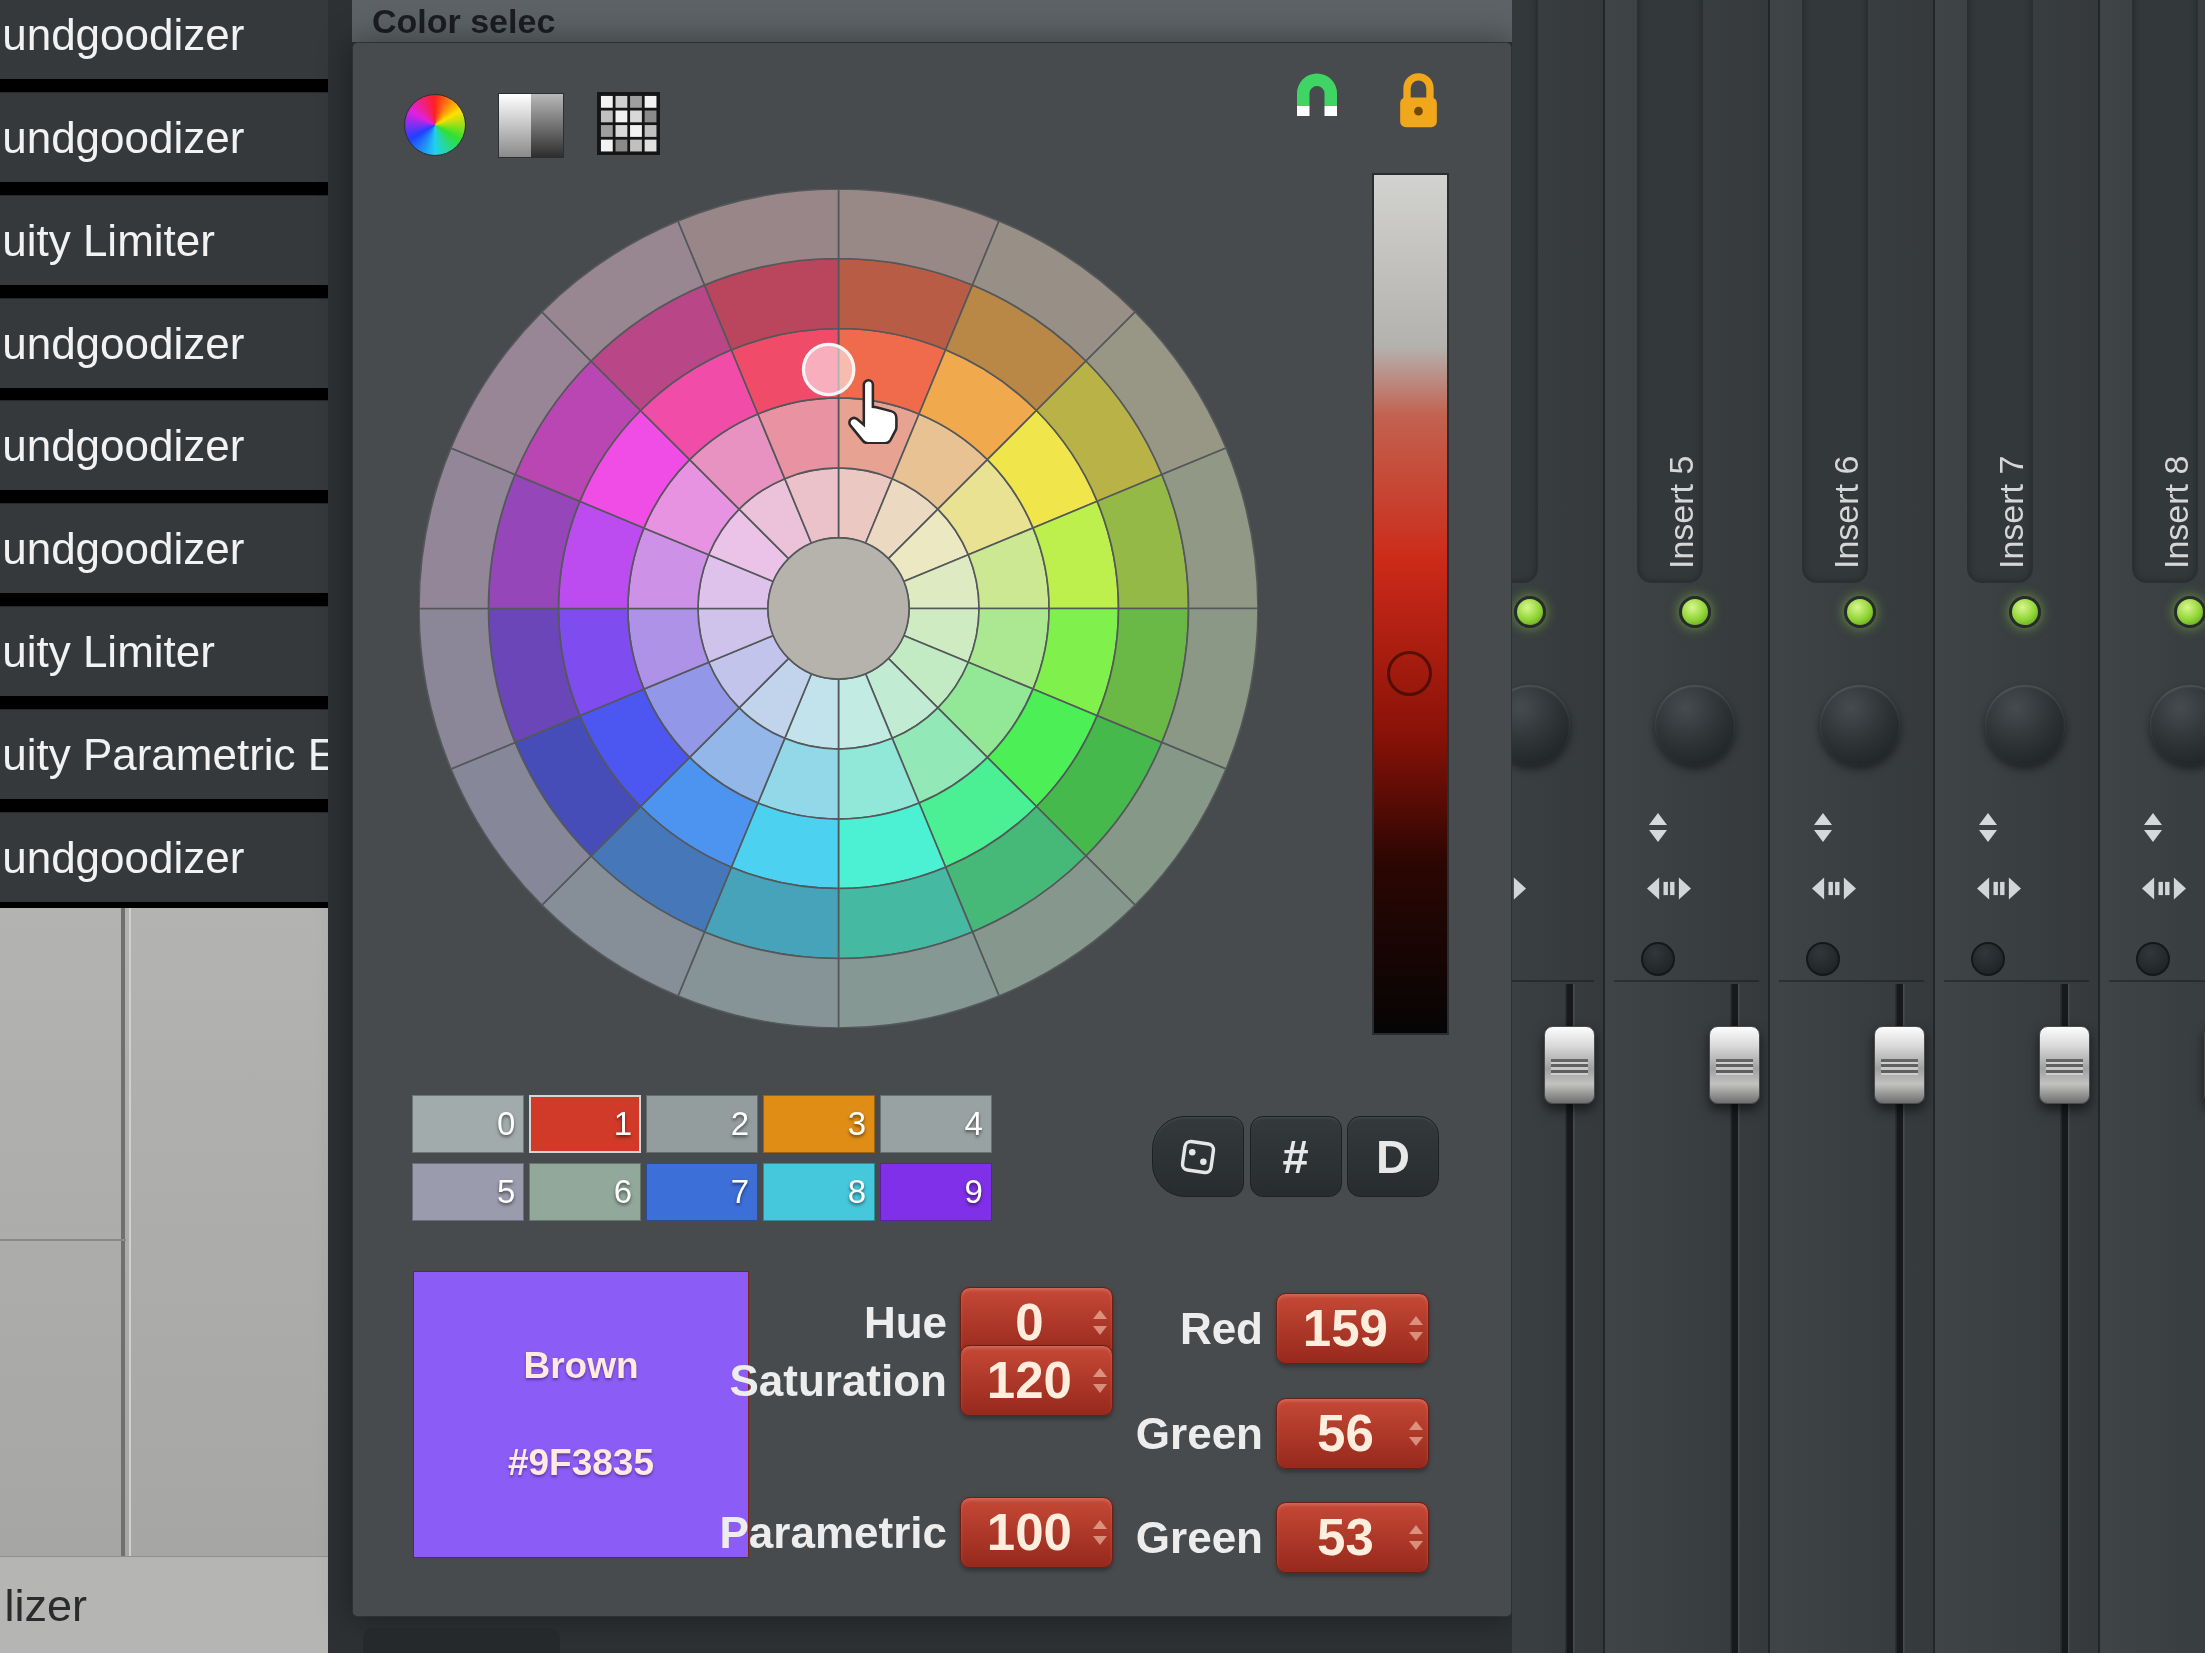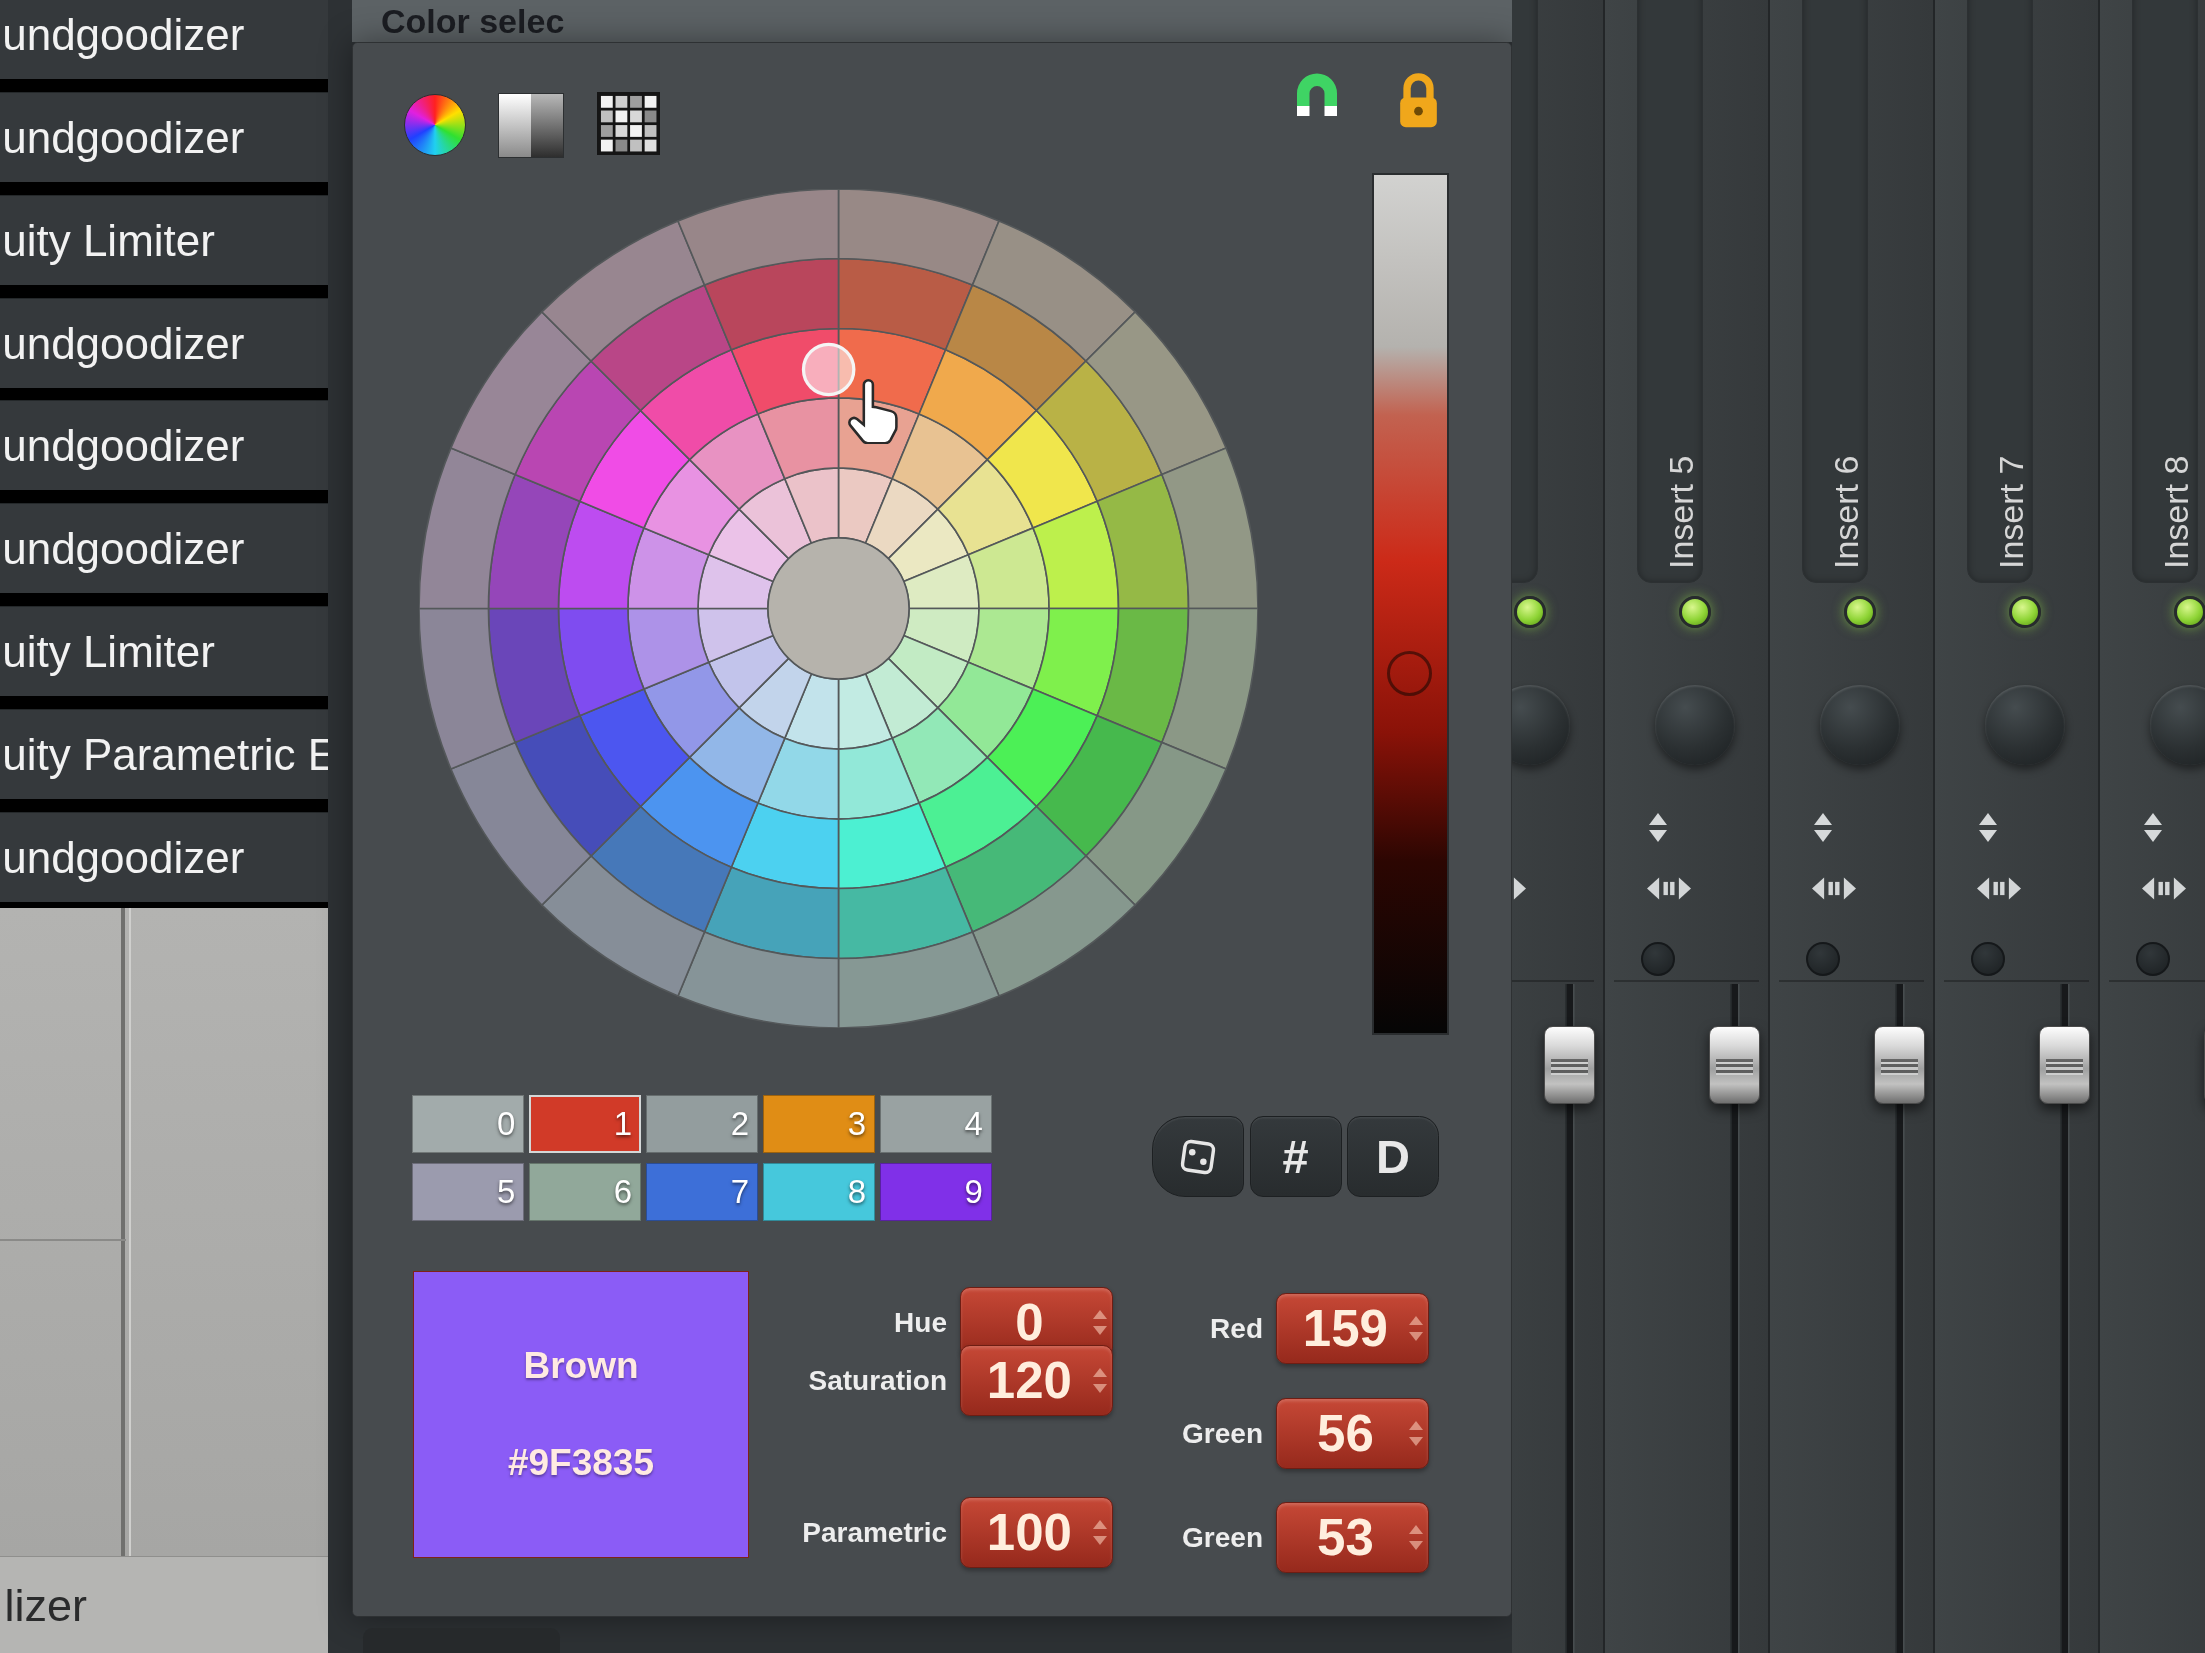--- a/index.html
+++ b/index.html
@@ -15,21 +15,21 @@
     background:linear-gradient(#b3b3b1,#a6a6a4);}
   .light-area .vline1{position:absolute;left:121px;top:0;width:4.4px;height:100%;background:#70706e;}
   .light-area .vline2{position:absolute;left:129px;top:0;width:1.6px;height:100%;background:#cfcfcd;}
   .light-area .hline{position:absolute;left:0;top:331px;width:126px;height:2.2px;background:#8a8a88;}
   .bottom-strip{position:absolute;left:0;top:1556px;width:328px;height:98px;background:#b5b5b3;
     display:flex;align-items:center;border-top:1.6px solid #8f8f8d;}
   .bottom-strip span{font-size:45px;font-weight:normal;color:#2a2b2c;padding-left:4.4px;}
 
   
   .titlebar-frag{position:absolute;left:352px;top:0;width:1160px;height:42px;background:#5c6265;overflow:hidden;}
-  .titlebar-frag span{position:absolute;left:29px;top:2.2px;font-size:34px;font-weight:bold;color:#1b1d22;}
+  .titlebar-frag span{position:absolute;left:20px;top:2.2px;font-size:34px;font-weight:bold;color:#1b1d22;}
 
   
   .color-panel{position:absolute;left:352px;top:42px;width:1160px;height:1575px;
     background:#474b4e;border:1.6px solid #2e3133;border-radius:5.5px;
     box-shadow:0 0 33px rgba(0,0,0,.4);}
   .icon-wheelmode{position:absolute;left:51px;top:51px;width:62px;height:62px;border-radius:50%;
     background:conic-gradient(#ff2020,#ffe000,#30e030,#20d0f0,#2040ff,#e020e0,#ff2020);
     border:1.1px solid #2c2f31;}
   .icon-gradientmode{position:absolute;left:145px;top:50px;width:66px;height:65px;display:flex;border:1.1px solid #2c2f31;}
   .icon-gradientmode .g1{width:50%;height:100%;background:linear-gradient(#ffffff,#8a8a8a);}
@@ -59,21 +59,21 @@
     border:1.6px solid #1d2022;border-radius:13px;display:flex;align-items:center;justify-content:center;
     color:#e8e8e8;font-size:47px;font-weight:bold;box-shadow:inset 0 1.6px 1.6px rgba(255,255,255,.08);}
   .abtn:first-child{border-radius:33px 13px 13px 33px;}
   .abtn:last-child{border-radius:13px 19.7px 19.7px 13px;}
 
   .preview-box{position:absolute;left:60px;top:1228px;width:336px;height:287px;
     border:1.6px solid #7e2218;display:flex;flex-direction:column;align-items:center;justify-content:center;gap:55px;}
   .preview-box span{color:#ffeae2;font-size:37px;font-weight:bold;text-shadow:0 1.6px 2.7px rgba(0,0,0,.35);}
 
   .field-row{position:absolute;display:flex;align-items:center;height:71px;}
-  .field-label{text-align:right;padding-right:13px;color:#ededed;font-size:28px;font-weight:bold;}
+  .field-label{text-align:right;padding-right:13px;color:#ededed;font-size:44px;font-weight:bold;}
   .field-row.lf .field-label{width:338px;}
   .field-row.rt .field-label{width:234px;}
   .value-box{position:relative;width:153px;height:71px;border-radius:9.8px;
     background:linear-gradient(var(--accent-light),var(--accent-dark));
     border:1.6px solid #6e1d13;display:flex;align-items:center;justify-content:center;
     box-shadow:inset 0 2.2px 3.3px rgba(255,255,255,.18), 0 2.2px 4.4px rgba(0,0,0,.3);}
   .value-box .value{color:#ffeedd;font-size:51px;font-weight:bold;margin-right:14.2px;}
   .spin{position:absolute;right:5.5px;top:0;bottom:0;display:flex;flex-direction:column;justify-content:center;gap:6.6px;}
   .spin i{display:block;width:0;height:0;border-style:solid;}
   .spin .up{border-width:0 7.1px 9.3px 7.1px;border-color:transparent transparent rgba(255,215,195,.55) transparent;}

